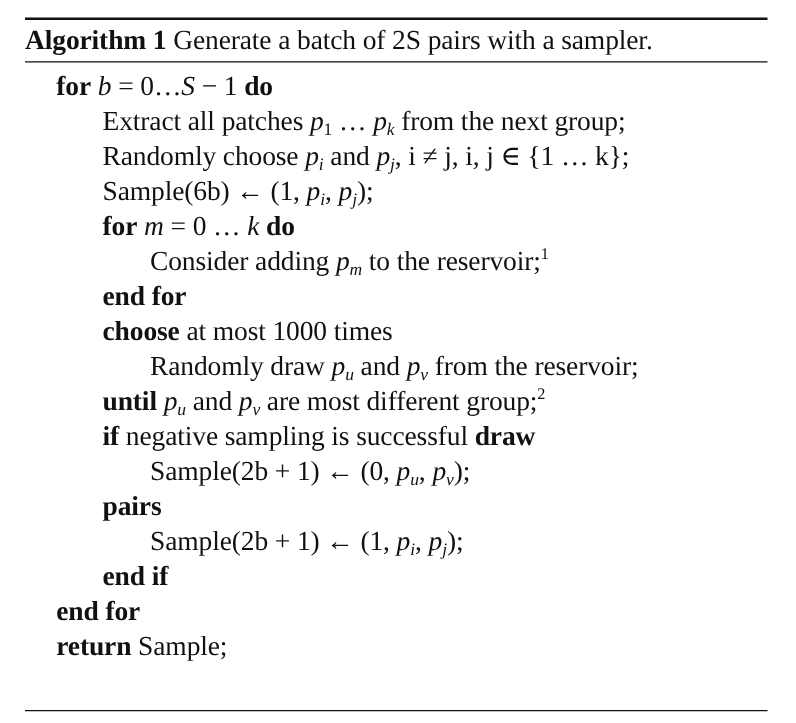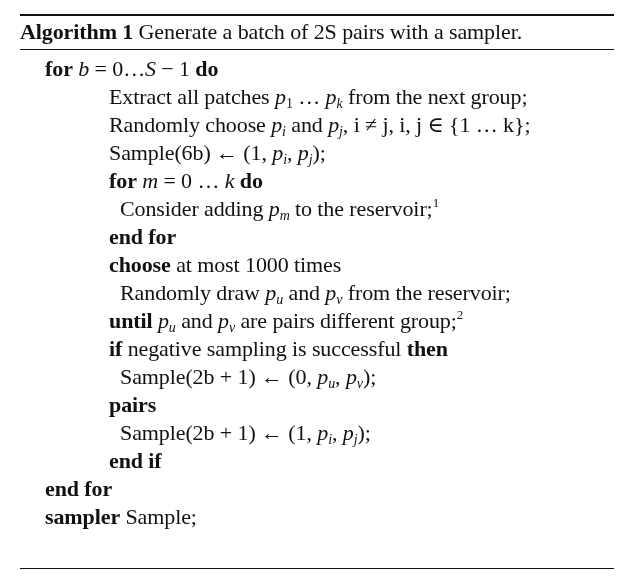--- a/index.html
+++ b/index.html
@@ -10,21 +10,21 @@
   .rule.mid { top: 49px; height: 1px; }
   .rule.bot { top: 568px; height: 1px; }
   .caption { position: absolute; left: 20px; top: 18px; font-size: 22px; line-height: 28px; white-space: nowrap; letter-spacing: -0.1px; }
   .caption b { font-weight: bold; }
   .line { position: absolute; font-size: 22px; line-height: 28px; white-space: nowrap; letter-spacing: -0.1px; }
   .kw { font-weight: bold; text-align: center; }
   .m { font-style: italic; font-family: "Liberation Serif", "DejaVu Serif", serif; }
   sub { font-size: 14px; vertical-align: -4px; line-height: 0; }
   sup { font-size: 13px; vertical-align: 9px; line-height: 0; }
   .l0 { left: 45px; }
-  .l1 { left: 82px; margin-left: 27px; }
+  .l1 { left: 82px; }
   .l2 { left: 120px; }
 </style>
 </head>
 <body>
 
 <div class="rule top"></div>
 <div class="caption">
   <b>Algorithm 1</b>
   <span>Generate a batch of 2S pairs with a sampler.</span>
 </div>
@@ -64,25 +64,25 @@
 <div class="line l1" style="top:251px">
   <span class="kw">choose</span><span> at most 1000 times</span>
 </div>
 
 <div class="line l2" style="top:279px">
   <span>Randomly draw </span><span class="m">p</span><sub class="m">u</sub><span> and </span><span class="m">p</span><sub class="m">v</sub><span> from the reservoir;</span>
 </div>
 
 <div class="line l1" style="top:307px">
   <span class="kw">until</span>
-  <span class="m">p</span><sub class="m">u</sub><span> and </span><span class="m">p</span><sub class="m">v</sub><span> are pairs different group;</span><sup>2</sup>
+  <span class="m">p</span><sub class="m">u</sub><span> and </span><span class="m">p</span><sub class="m">v</sub><span> are most different group;</span><sup>2</sup>
 </div>
 
 <div class="line l1" style="top:335px">
-  <span class="kw">if</span><span> negative sampling is successful </span><span class="kw">then</span>
+  <span class="kw">if</span><span> negative sampling is successful </span><span class="kw">draw</span>
 </div>
 
 <div class="line l2" style="top:363px">
   <span>Sample</span><span>(2b + 1) ← (0, </span><span class="m">p</span><sub class="m">u</sub><span>, </span><span class="m">p</span><sub class="m">v</sub><span>);</span>
 </div>
 
 <div class="line l1" style="top:391px">
   <span class="kw">pairs</span>
 </div>
 
@@ -92,16 +92,16 @@
 
 <div class="line l1" style="top:447px">
   <span class="kw">end if</span>
 </div>
 
 <div class="line l0" style="top:475px">
   <span class="kw">end for</span>
 </div>
 
 <div class="line l0" style="top:503px">
-  <span class="kw">sampler</span><span> Sample;</span>
+  <span class="kw">return</span><span> Sample;</span>
 </div>
 
 <div class="rule bot"></div>
 
 </body></html>

